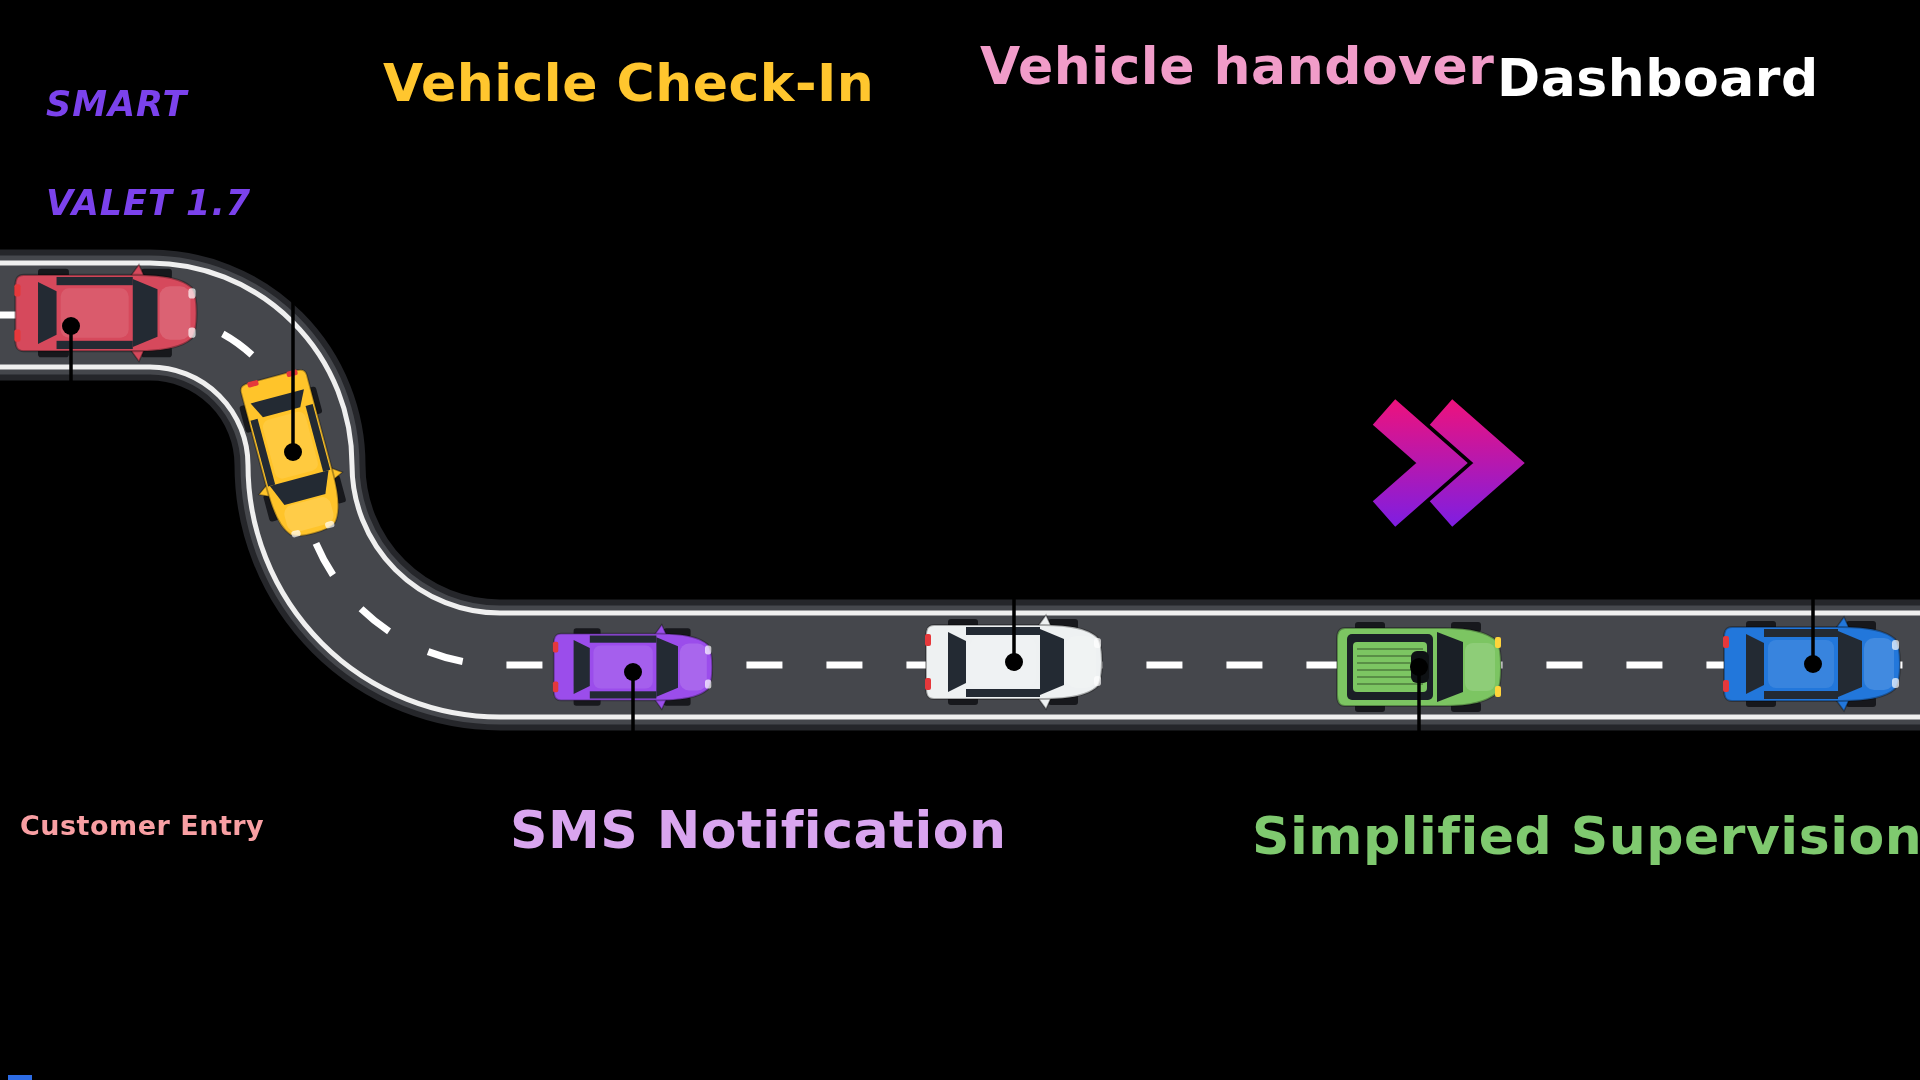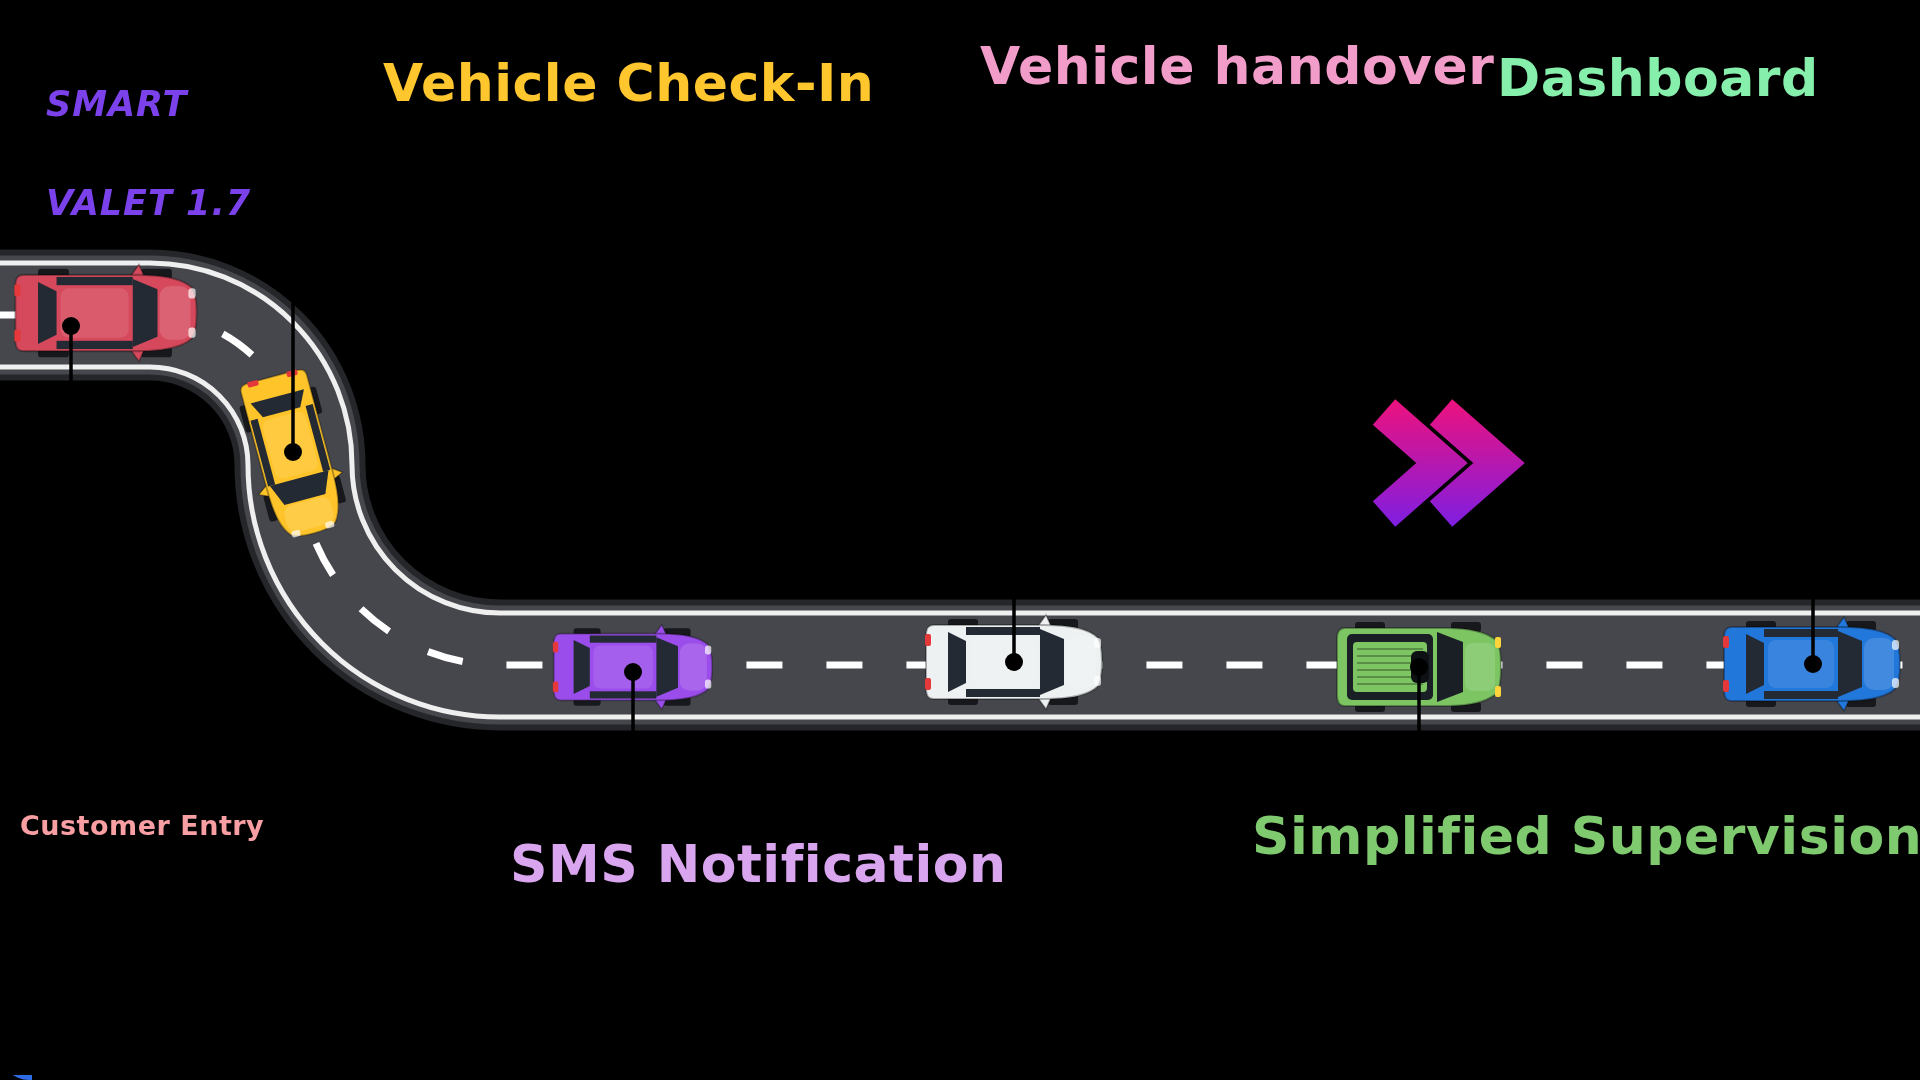--- a/index.html
+++ b/index.html
@@ -2,21 +2,20 @@
 <html><head>
 <meta charset="utf-8">
 <style>
   html,body{margin:0;padding:0;background:#000;}
   #stage{
     position:relative;
     width:1920px;height:1080px;
     background:#000;
     overflow:hidden;
     font-family:"DejaVu Sans","Liberation Sans",sans-serif;
-    border-radius:29px;
   }
   #art{position:absolute;left:0;top:0;width:1920px;height:1080px;display:block;}
   .hdr{
     position:absolute;
     font-weight:bold;
     font-size:52px;
     line-height:1;
     letter-spacing:.5px;
     white-space:nowrap;
   }
@@ -27,21 +26,21 @@
     font-weight:bold;
     font-size:35px;
     line-height:1.42;
     letter-spacing:1px;
     white-space:pre-line;
   }
   .lbl-check-in{left:383px;top:57px;}
   .lbl-handover{left:980px;top:40px;}
   .lbl-dashboard{left:1497px;top:52px;}
   .lbl-customer{left:20px;top:812px;font-size:27px;}
-  .lbl-sms{left:510px;top:838px;}
+  .lbl-sms{left:510px;top:804px;}
   .lbl-supervision{left:1252px;top:810px;}
 </style>
 </head>
 <body>
 
 <div id="stage">
 
   <svg id="art" viewBox="0 0 1920 1080">
     <defs>
       <linearGradient id="chevGrad" x1="0" y1="400" x2="0" y2="528" gradientUnits="userSpaceOnUse">
@@ -155,15 +154,15 @@
   <div class="hdr lbl-customer" style="color: rgb(248, 159, 163);">Customer Entry</div>
 
   <div class="hdr lbl-check-in" style="color: rgb(255, 198, 46);">Vehicle Check-In</div>
 
   <div class="hdr lbl-sms" style="color: rgb(217, 165, 239);">SMS Notification</div>
 
   <div class="hdr lbl-handover" style="color: rgb(241, 156, 201);">Vehicle handover</div>
 
   <div class="hdr lbl-supervision" style="color: rgb(127, 201, 111);">Simplified Supervision</div>
 
-  <div class="hdr lbl-dashboard" style="color: #86efac;">Dashboard</div>
+  <div class="hdr lbl-dashboard" style="color: #ffffff;">Dashboard</div>
 
 </div>
 
 </body></html>

